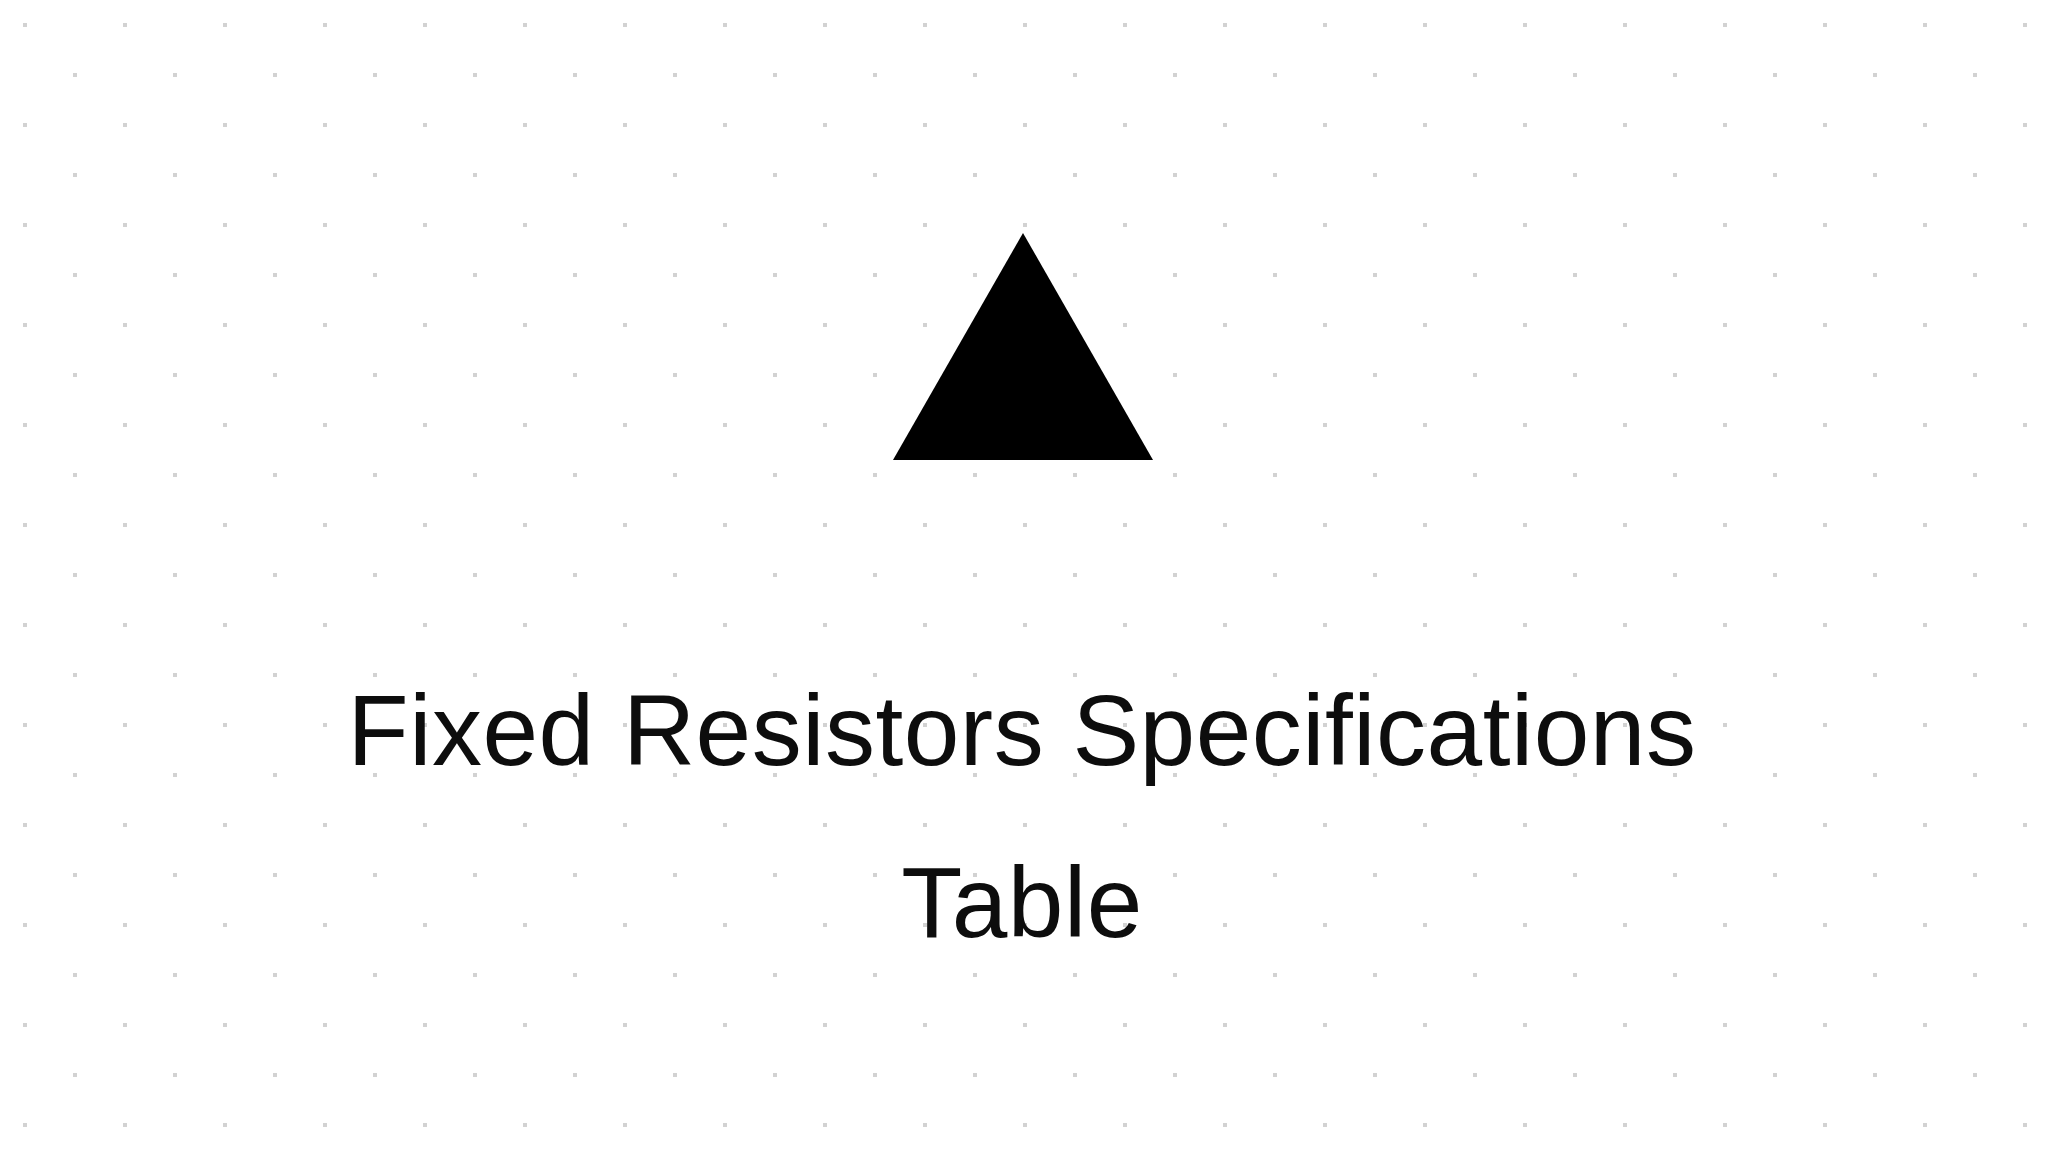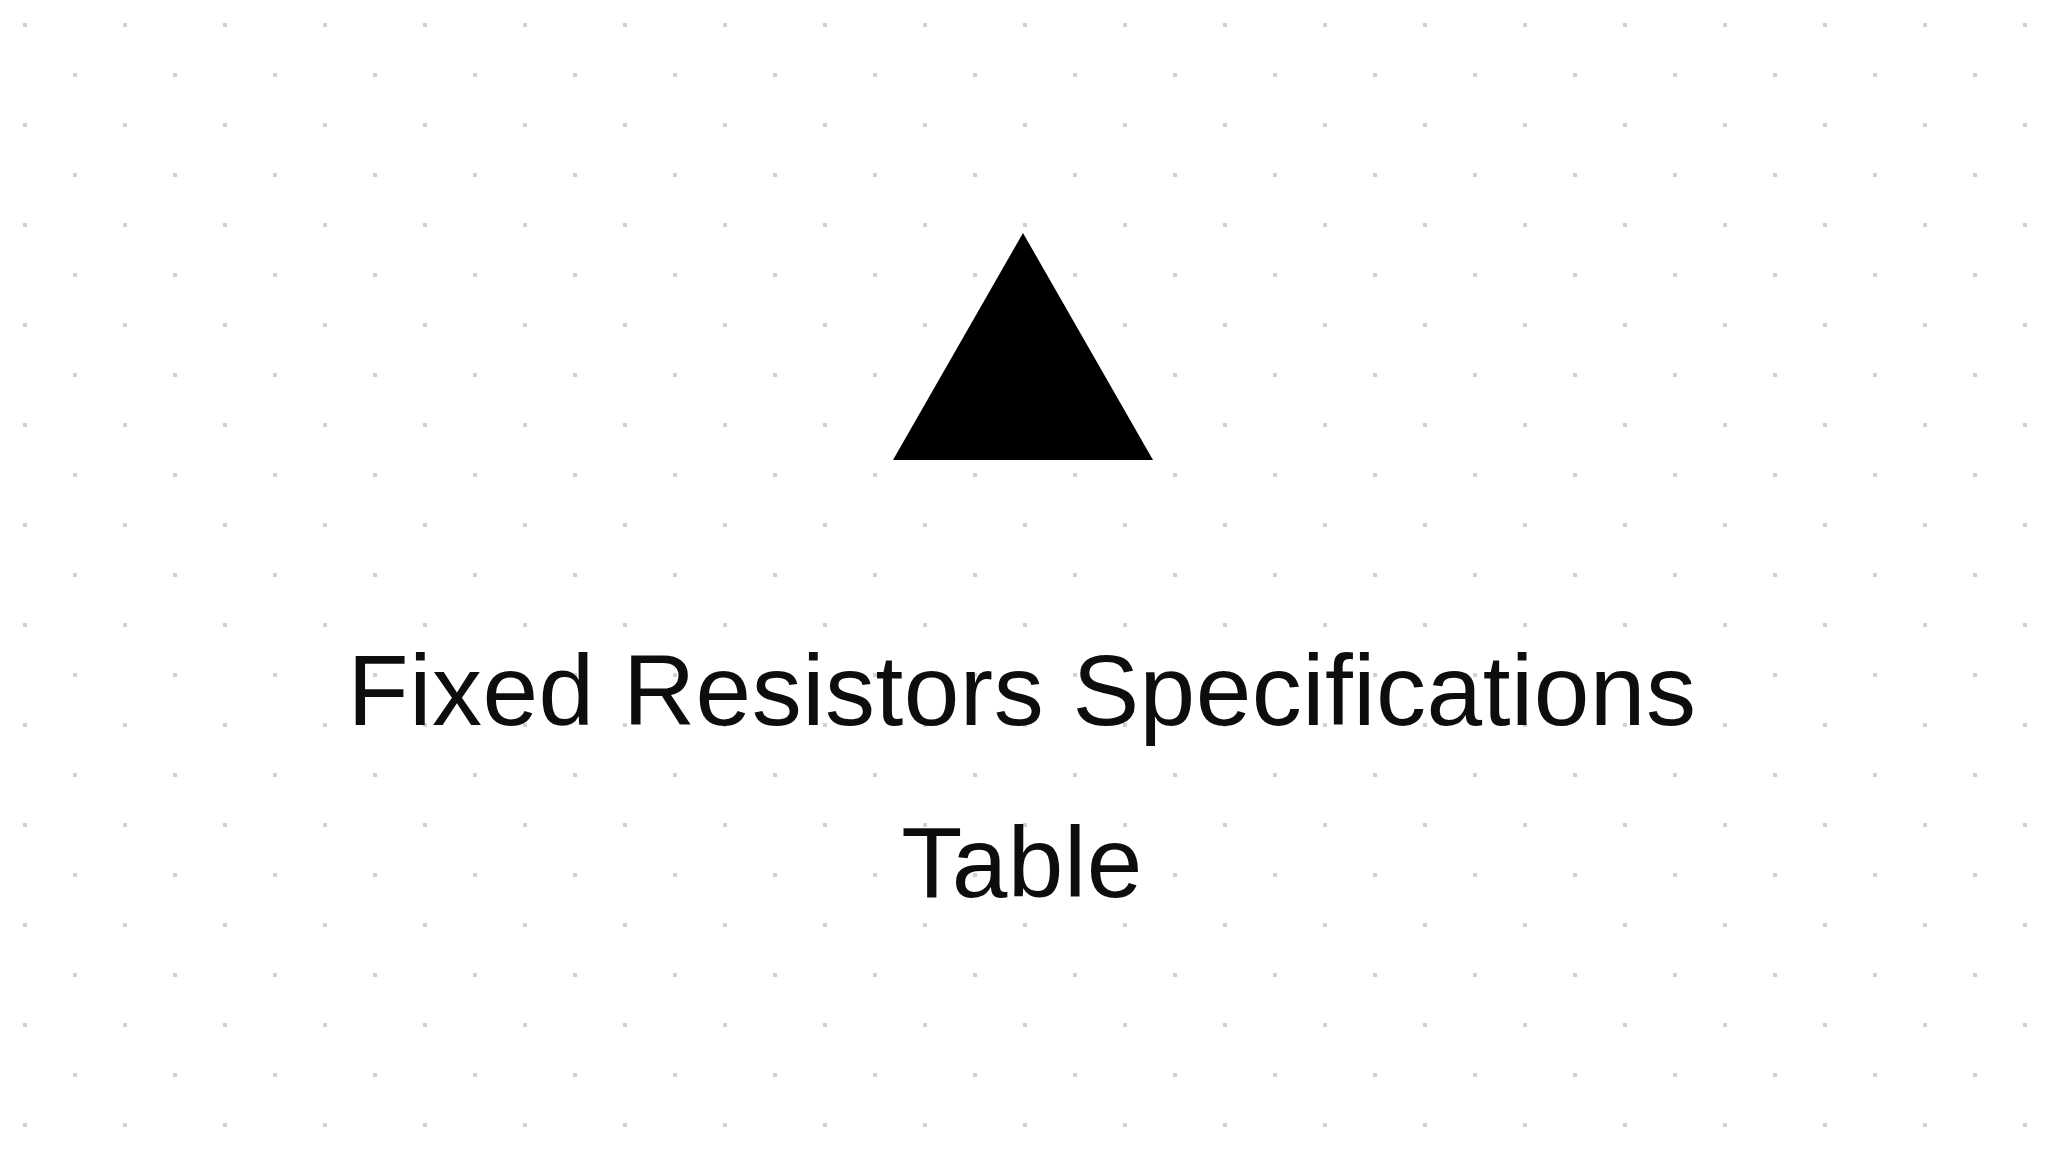--- a/index.html
+++ b/index.html
@@ -30,21 +30,21 @@
     position: absolute;
     left: 893px;
     top: 233px;
     width: 260px;
     height: 227px;
     display: block;
   }
   .diagram-title {
     position: absolute;
     left: 0;
-    top: 604px;
+    top: 644px;
     width: 2044px; 
     text-align: center;
     font-size: 100px;
     line-height: 172px;
     font-weight: 400;
     color: #0d0d0d;
     white-space: pre-line;
     letter-spacing: 0.5px;
   }
 </style>

